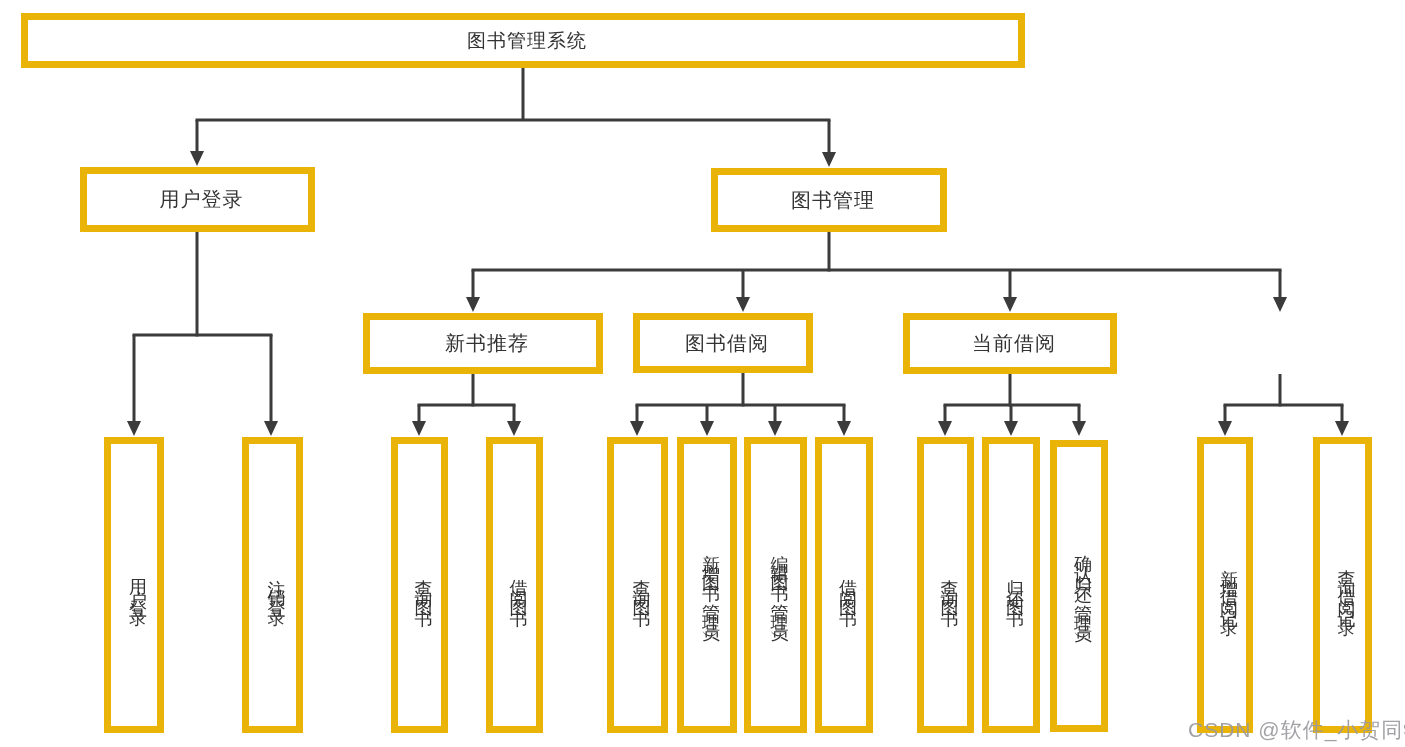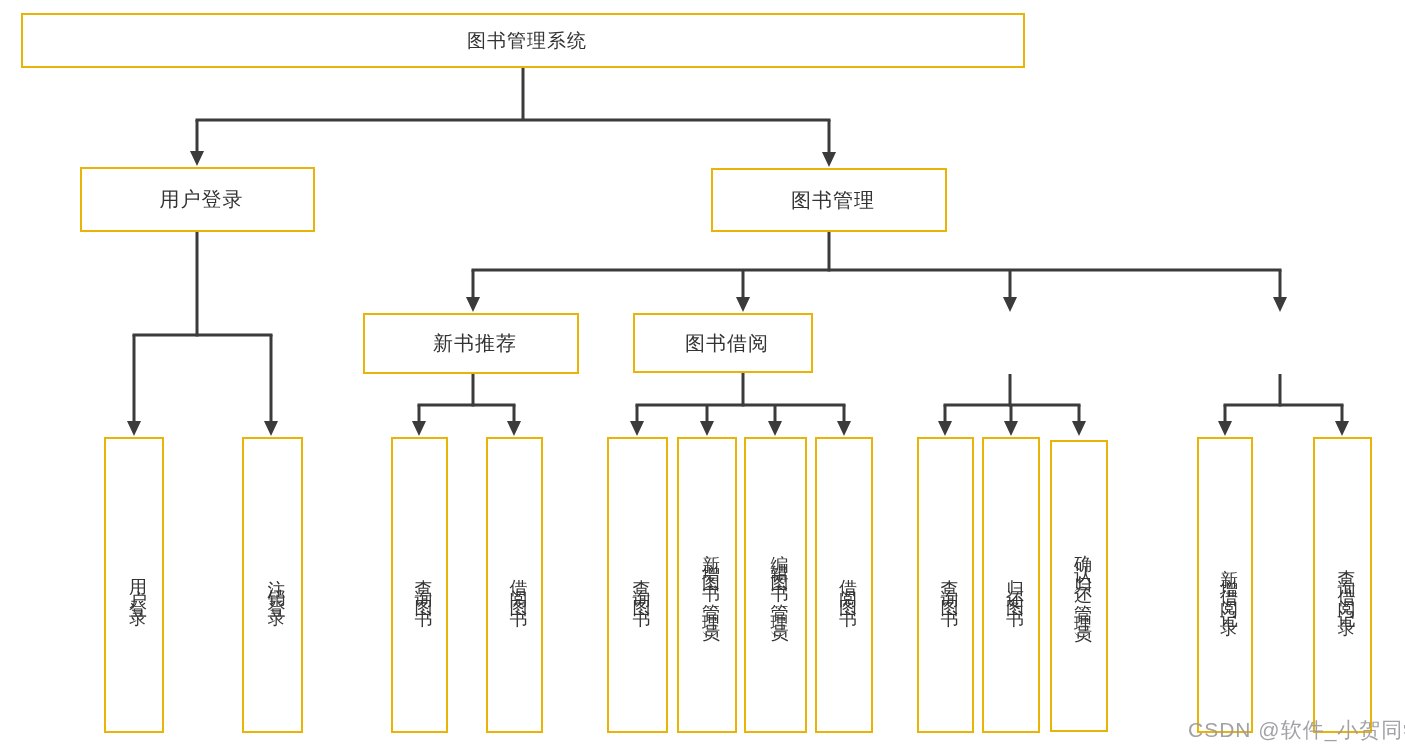--- a/index.html
+++ b/index.html
@@ -23,21 +23,21 @@
     stroke-width: 3;
     fill: none;
   }
   .connectors polygon {
     fill: #3b3b3b;
     stroke: none;
   }
   .hnode, .vnode {
     position: absolute;
     background: #ffffff;
-    border: 2px solid #eab308;
+    border: 7px solid #eab308;
     display: flex;
     align-items: center;
     justify-content: center;
     color: #333333;
     z-index: 2;
     padding-left: 8px;
   }
   .hnode { font-size: 20px; letter-spacing: 1px; }
   .hnode.root { font-size: 19px; }
   .vnode {
@@ -171,26 +171,29 @@
     <span class="label">图书管理系统</span>
   </div>
 
   <div class="hnode" style="left:80px;top:167px;width:235px;height:65px">
     <span class="label">用户登录</span>
   </div>
   <div class="hnode" style="left:711px;top:168px;width:236px;height:64px">
     <span class="label">图书管理</span>
   </div>
 
-  <div class="hnode" style="left:363px;top:313px;width:216px;height:61px">
+  <div class="hnode" style="left:363px;top:313px;width:240px;height:61px">
     <span class="label">新书推荐</span>
   </div>
   <div class="hnode" style="left:633px;top:313px;width:180px;height:60px">
     <span class="label">图书借阅</span>
   </div>
+  <div class="hnode" style="left:903px;top:313px;width:214px;height:61px">
+    <span class="label">当前借阅</span>
+  </div>
 
   <div class="vnode" style="left:104px;width:60px">
     <span class="label">用户登录</span>
   </div>
   <div class="vnode" style="left:242px;width:61px">
     <span class="label">注销登录</span>
   </div>
 
   <div class="vnode" style="left:391px;width:57px">
     <span class="label">查询图书</span>

